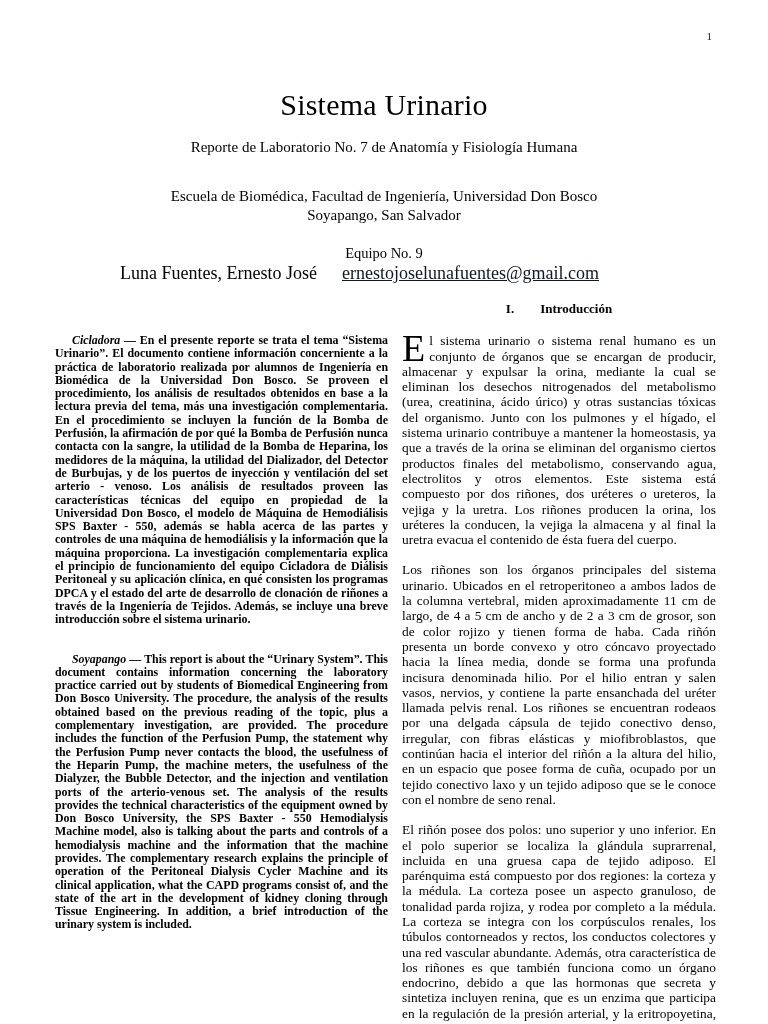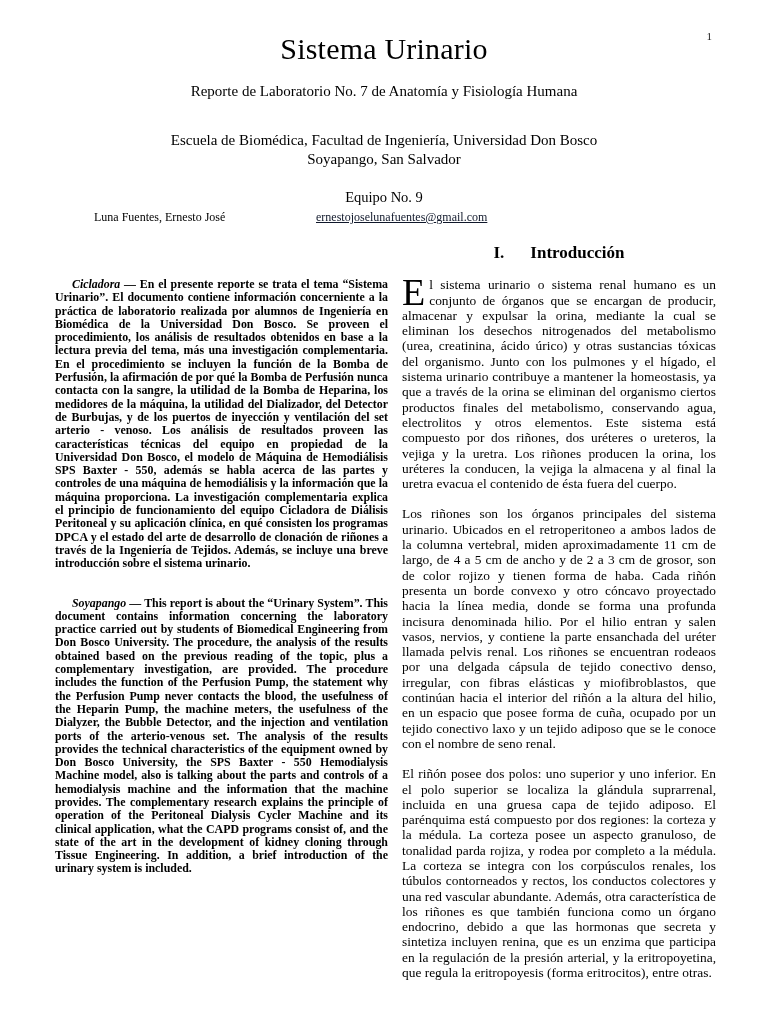--- a/index.html
+++ b/index.html
@@ -12,29 +12,29 @@
       font-family: "Liberation Serif", "DejaVu Serif", serif;
       overflow: hidden;
     }
     .page-number {
       position: absolute;
       top: 30px;
       right: 56px;
       font-size: 11px;
       color: #222;
     }
-    .paper-header { text-align: center; padding-top: 32px; }
+    .paper-header { text-align: center; padding-top: 88px; }
     .paper-title { font-size: 30px; font-weight: 400; margin: 0; letter-spacing: 0.2px; }
     .paper-subtitle { font-size: 15px; font-weight: 400; margin: 17px 0 0 0; }
     .affiliation { margin-top: 31px; font-size: 15px; line-height: 18.5px; }
     .team { margin-top: 21px; font-size: 14.5px; }
     .authors {
-      margin: 3px 0 0 94px;
+      margin: 3px 0 0 120px;
       text-align: left;
-      font-size: 12px;
+      font-size: 18px;
       line-height: 17px;
     }
     .author-row { display: flex; }
     .author-name { width: 222px; }
     .email {
       color: #0f172a;
       text-decoration: underline;
       cursor: pointer;
     }
     .columns {
@@ -53,21 +53,21 @@
     }
     .abstract { margin: 0 0 26px 0; text-indent: 17px; }
     .abstract-label { font-style: italic; }
     .col-right {
       flex: 1;
       font-size: 13.4px;
       line-height: 15.3px;
       text-align: justify;
     }
     .section-heading {
-      font-size: 17px;
+      font-size: 13px;
       font-weight: bold;
       text-align: center;
       margin: 2px 0 17px 0;
     }
     .heading-number { margin-right: 26px; }
     .body-p { margin: 0 0 15px 0; }
     .dropcap {
       float: left;
       font-size: 38px;
       line-height: 28px;

